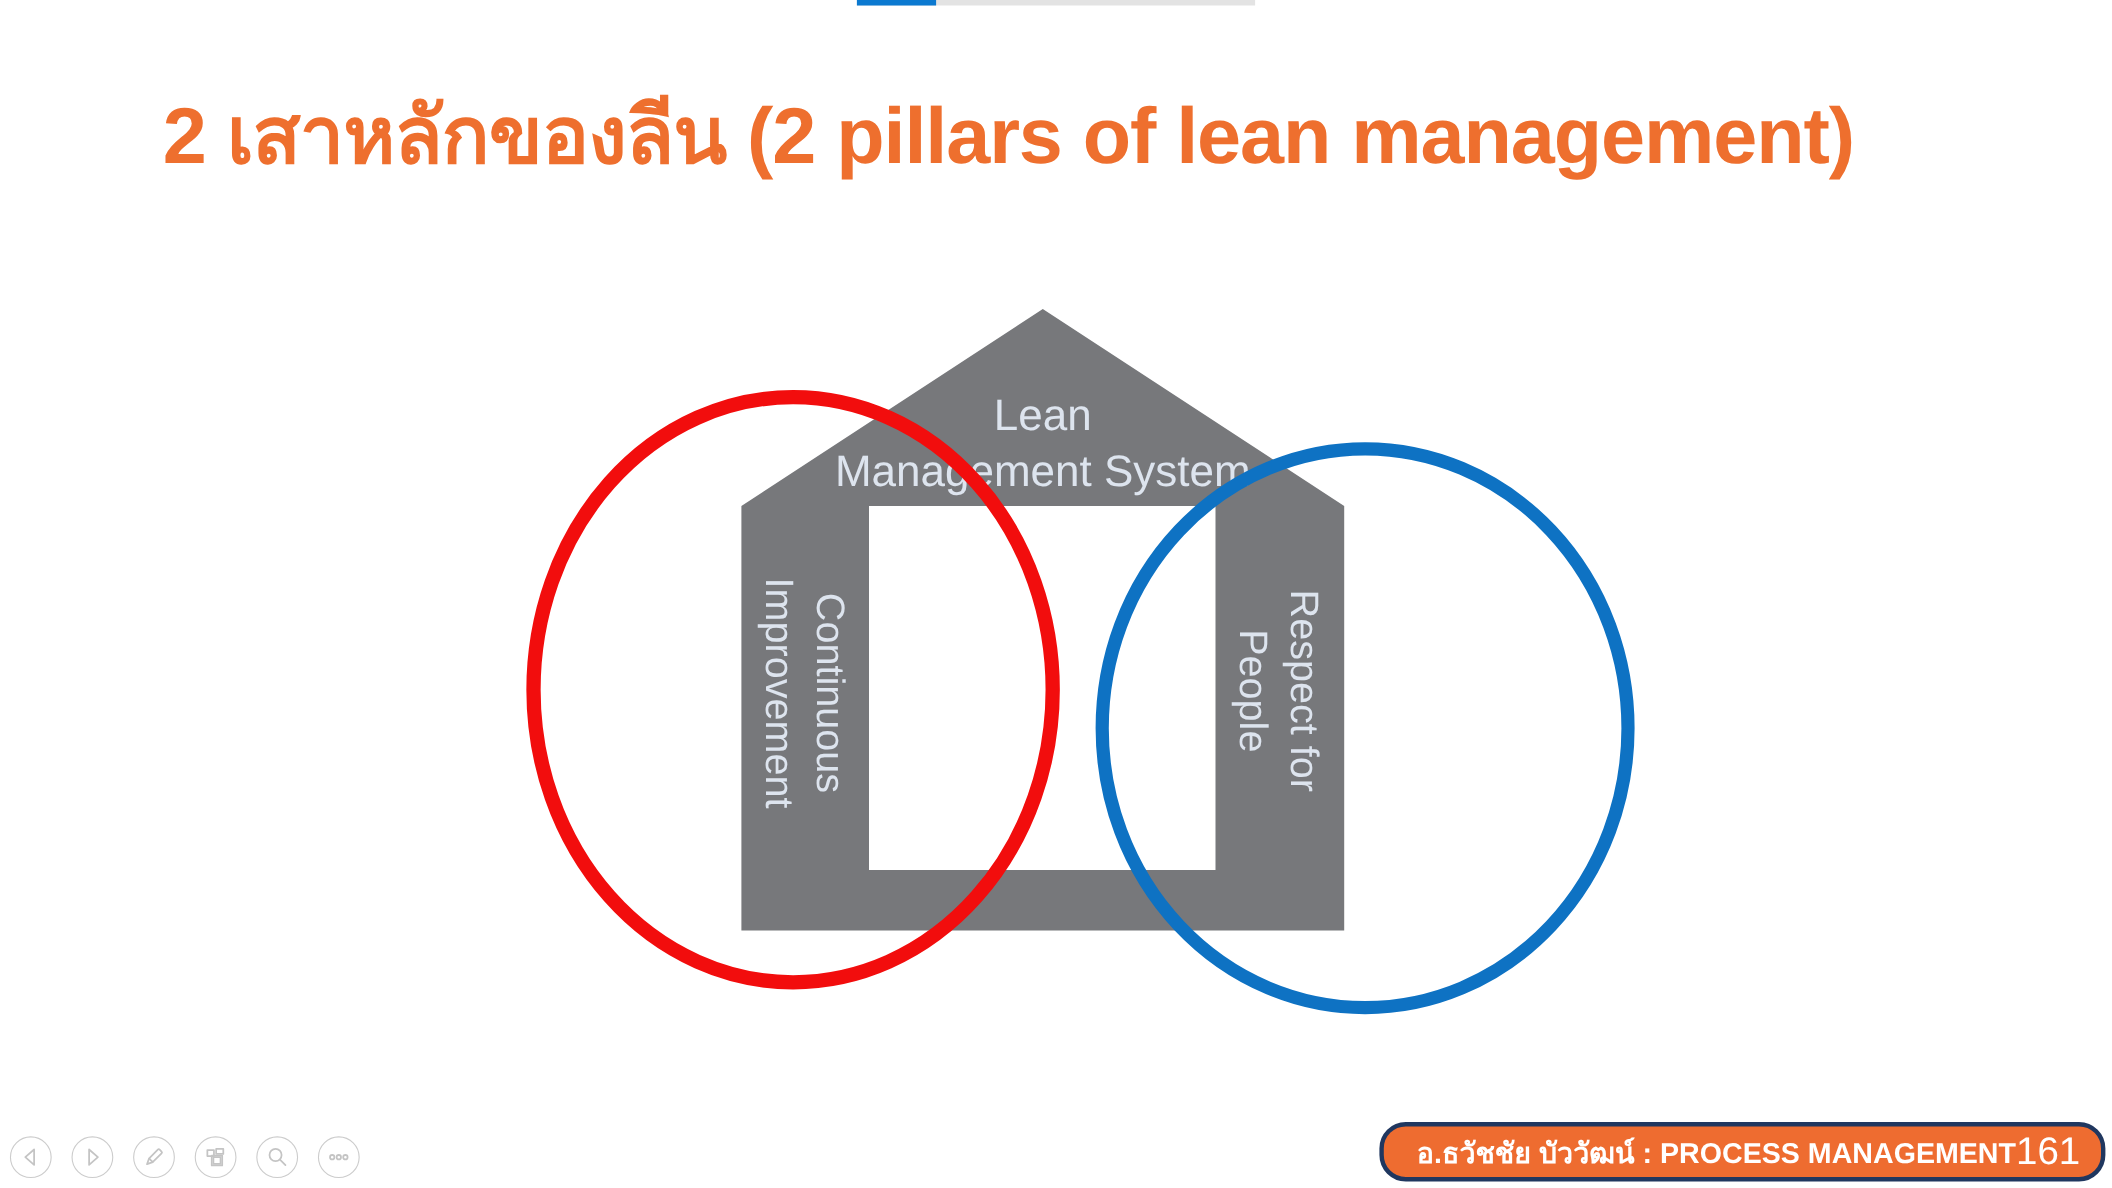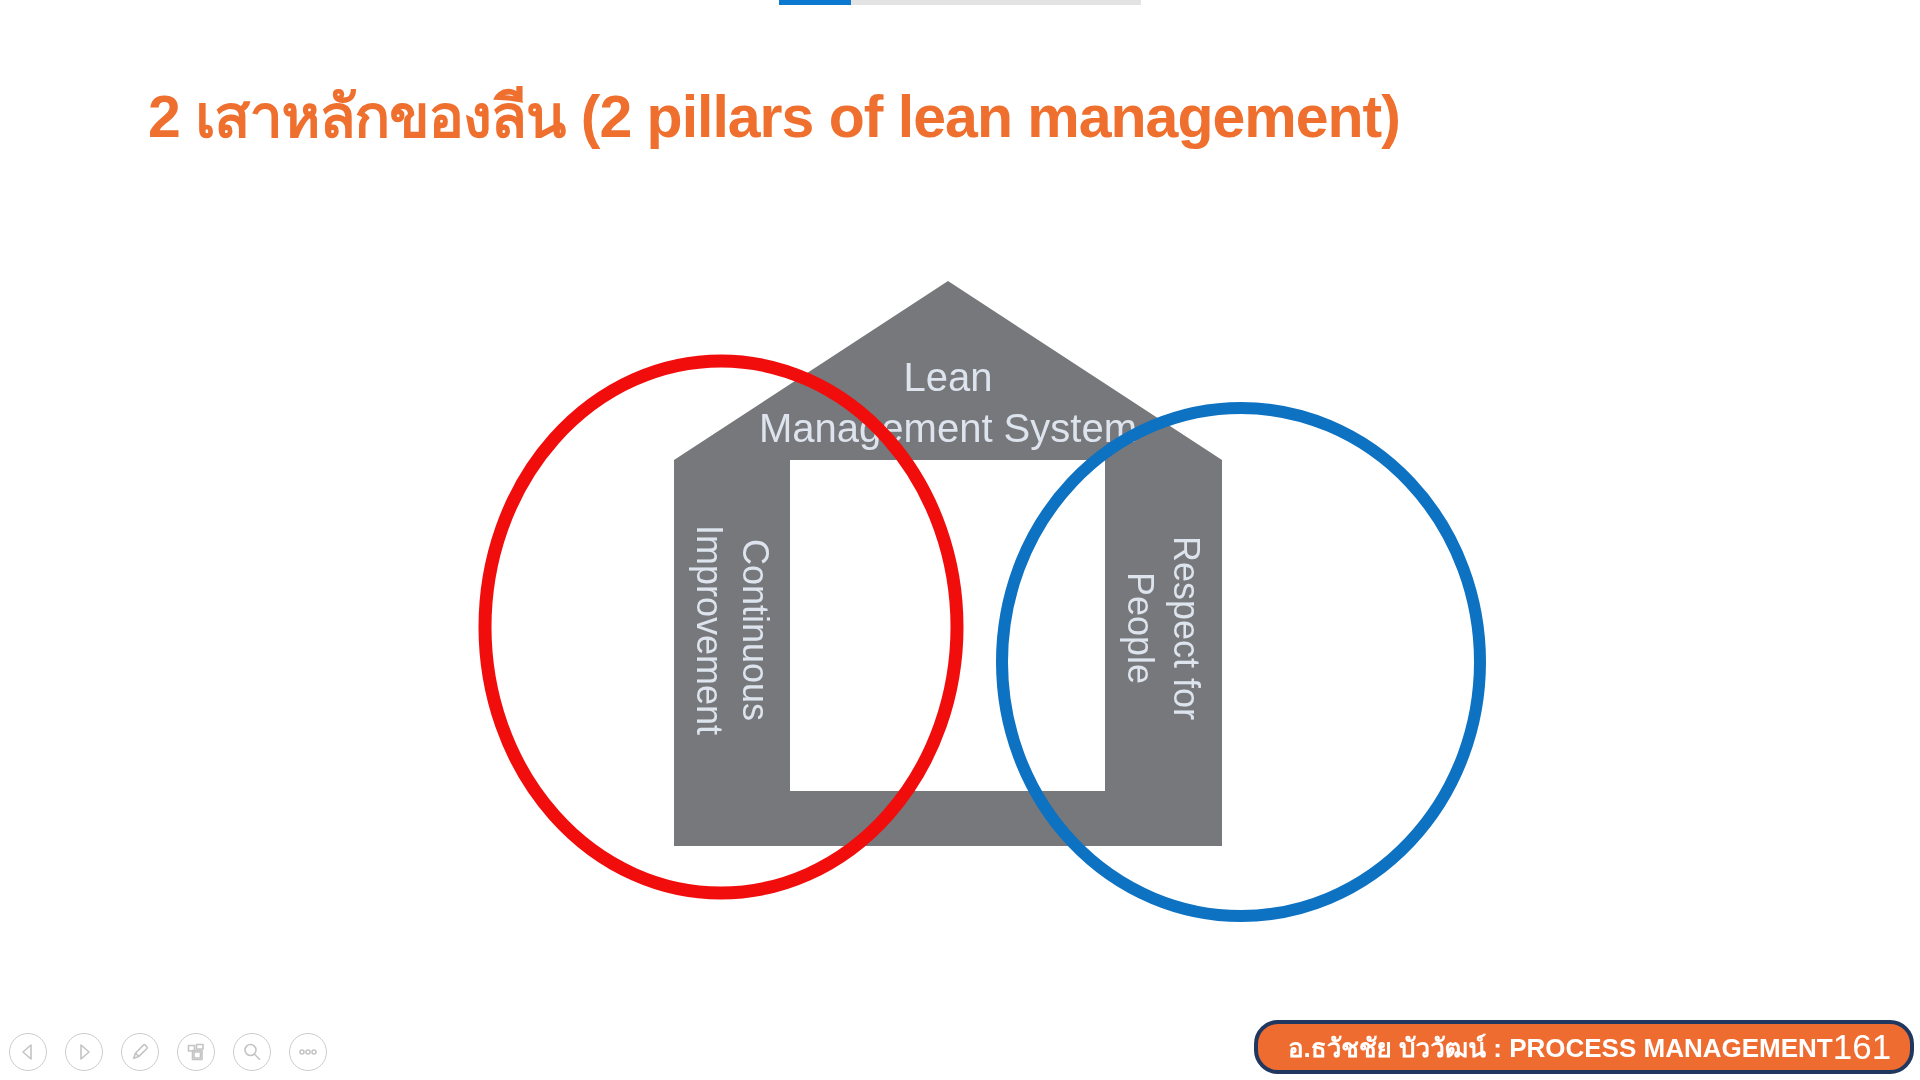--- a/index.html
+++ b/index.html
@@ -9,21 +9,21 @@
   }
   
   .progress-track{
     position:absolute;left:779px;top:0;width:362px;height:5px;background:#e3e3e3;
   }
   .progress-fill{width:72px;height:100%;background:#0b79d0;}
 
   
   .slide-title{
     position:absolute;left:148px;top:88px;margin:0;line-height:1;
-    font-size:59px;font-weight:bold;color:#ee6f2e;letter-spacing:-1px;white-space:nowrap;
+    font-size:72px;font-weight:bold;color:#ee6f2e;letter-spacing:-1px;white-space:nowrap;
   }
 
   
   .diagram{position:absolute;left:0;top:0;width:1920px;height:1080px;}
   .roof-text{
     font-family:"Liberation Sans", sans-serif;font-size:40px;font-weight:300;
     fill:#dde4ee;text-anchor:middle;
   }
   .pillar-text{
     font-family:"Liberation Sans", sans-serif;font-size:36px;font-weight:300;

